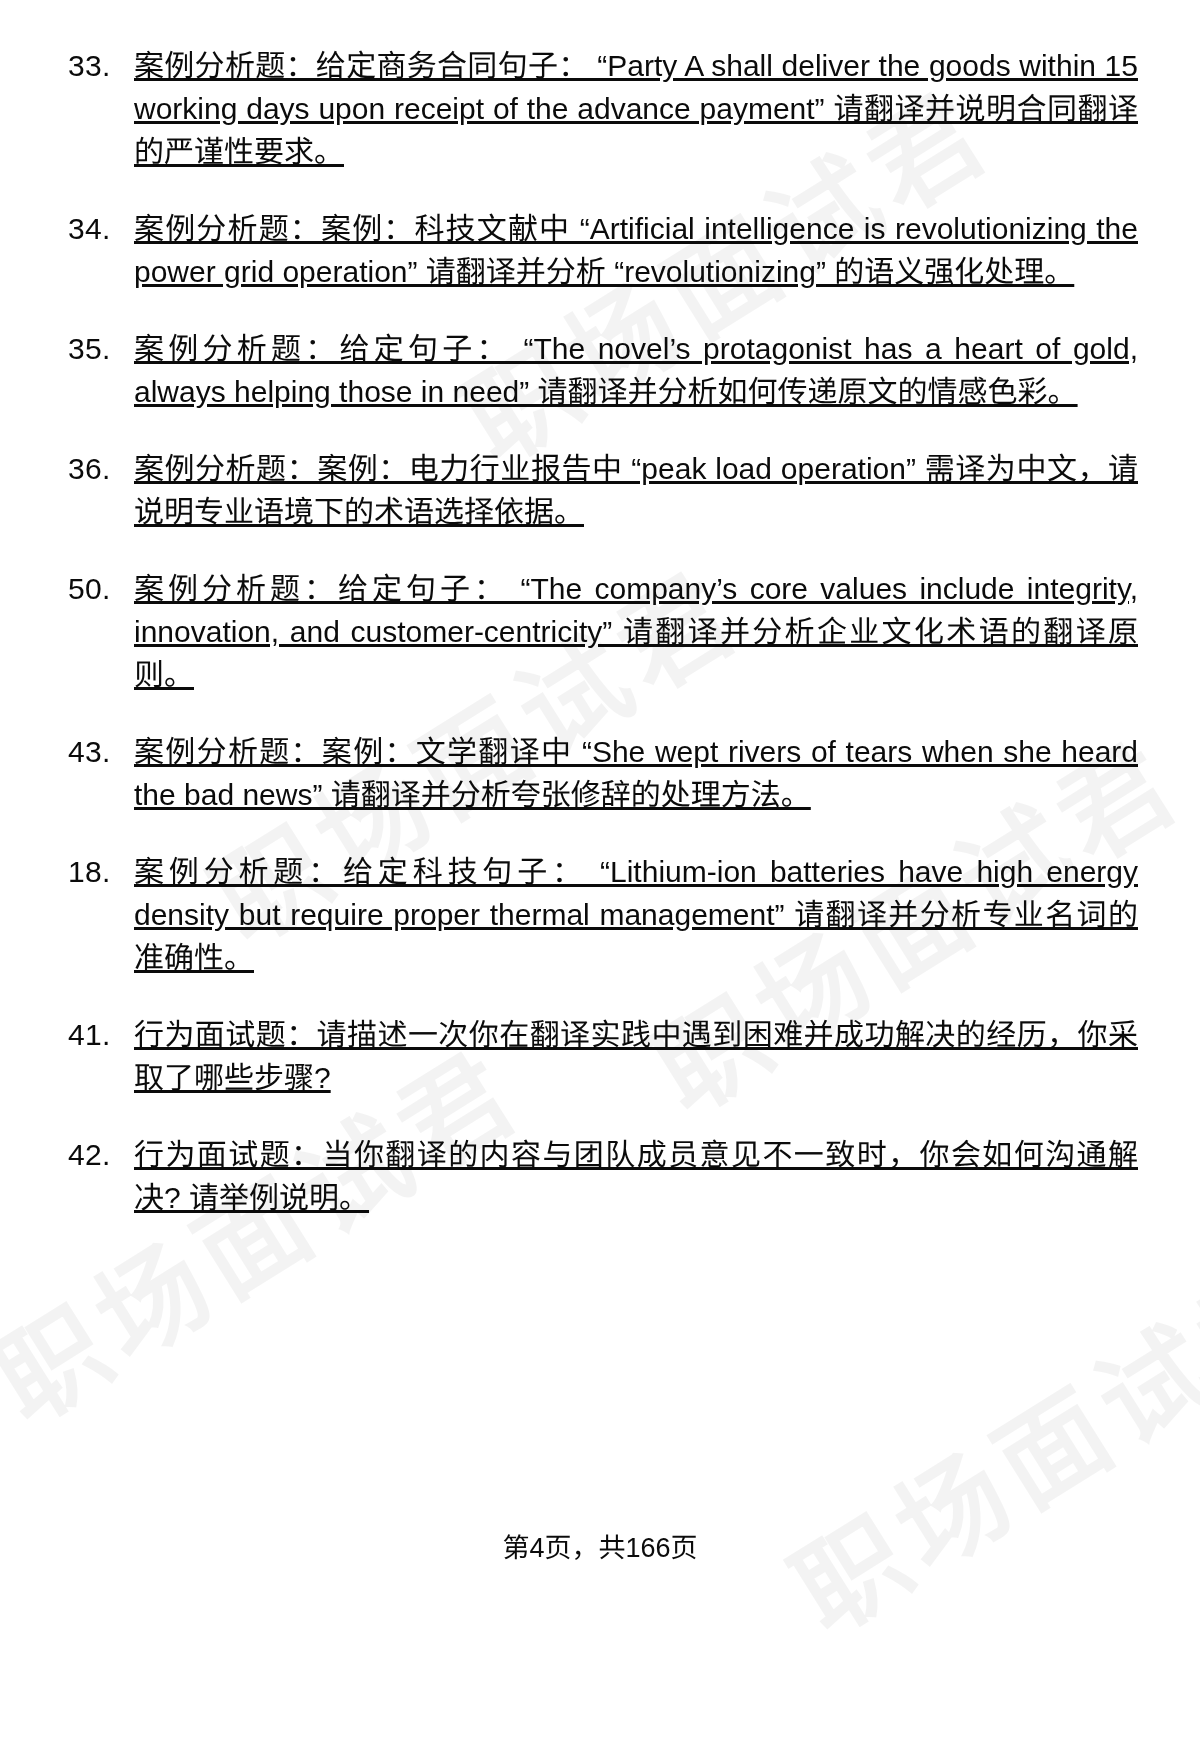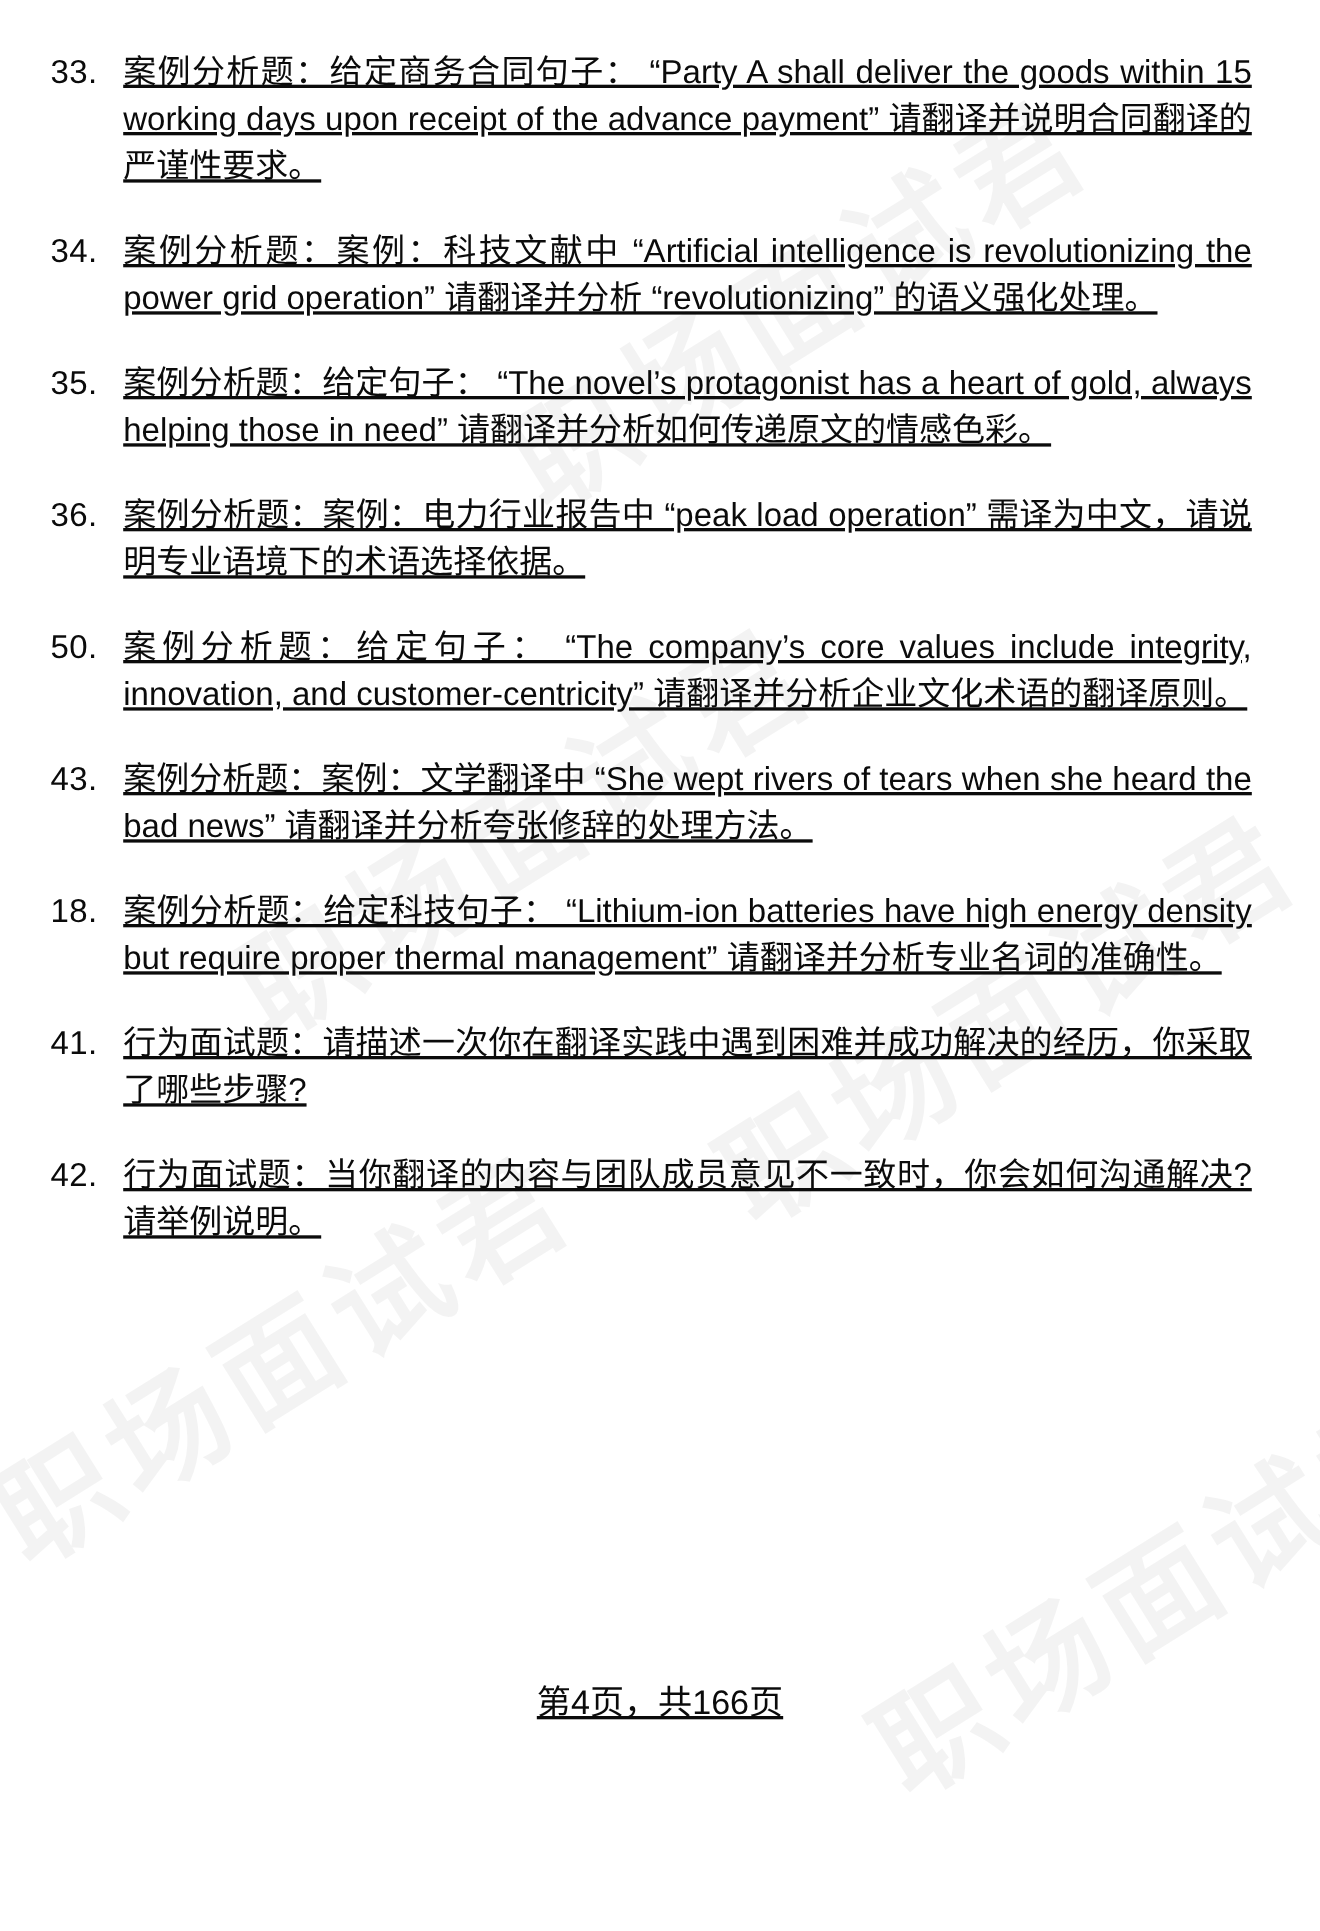--- a/index.html
+++ b/index.html
@@ -34,21 +34,21 @@
     white-space: nowrap;
     letter-spacing: 0.10em;
     transform-origin: left top;
   }
 
   
   #page {
     position: relative;
     z-index: 2;
     box-sizing: border-box;
-    padding: 44px 62px 0 46px;
+    padding: 44px 62px 0 68px;
     height: 1580px;
     border-radius: 24px;
   }
 
   .q-item {
     display: flex;
     align-items: flex-start;
     margin: 0 0 34px 0;
   }
   .q-num {
@@ -72,24 +72,23 @@
 
   
   .q-item.tight { margin-bottom: 40px; }
 
   #page-footer {
     position: absolute;
     left: 0;
     right: 0;
     bottom: 14px;
     text-align: center;
-    font-size: 31px;
+    font-size: 27px;
     line-height: 36px;
     color: #0b0b0b;
-    text-decoration: underline;
   }
 </style>
 </head>
 <body>
 
 <div id="watermark-layer">
   <div class="wm-text" style="left:430px; top:360px;  font-size:108px; transform: rotate(-32deg);">职场面试君</div>
   <div class="wm-text" style="left:180px; top:840px;  font-size:108px; transform: rotate(-32deg);">职场面试君</div>
   <div class="wm-text" style="left:620px; top:1010px; font-size:108px; transform: rotate(-32deg);">职场面试君</div>
   <div class="wm-text" style="left:-40px; top:1320px; font-size:108px; transform: rotate(-32deg);">职场面试君</div>

